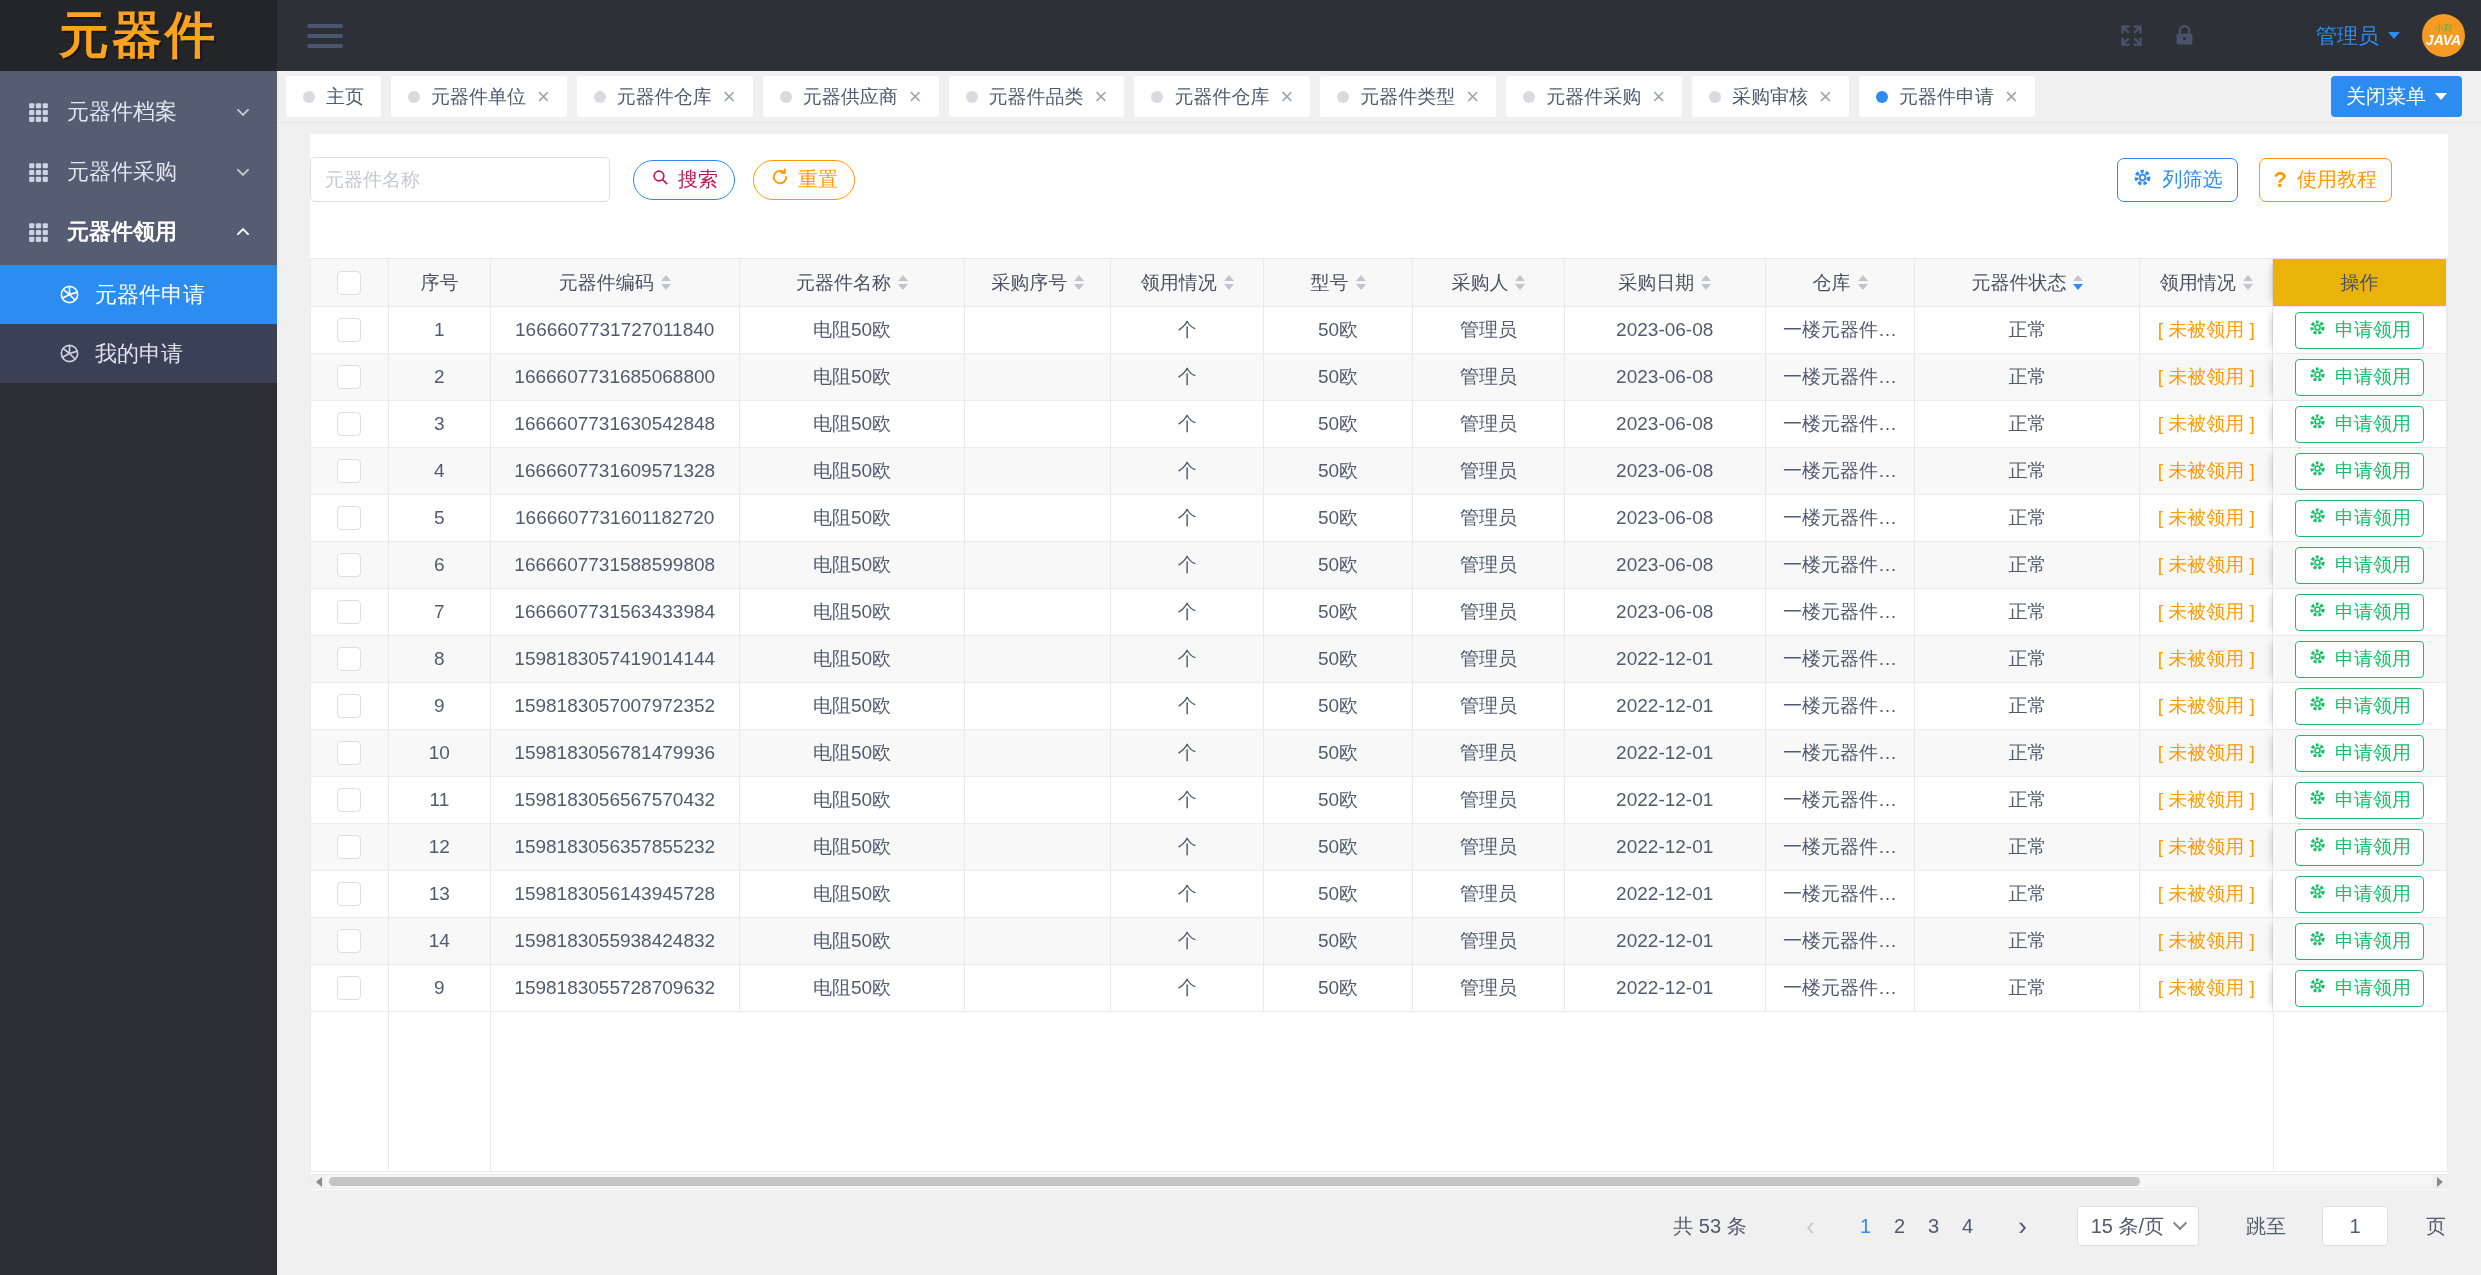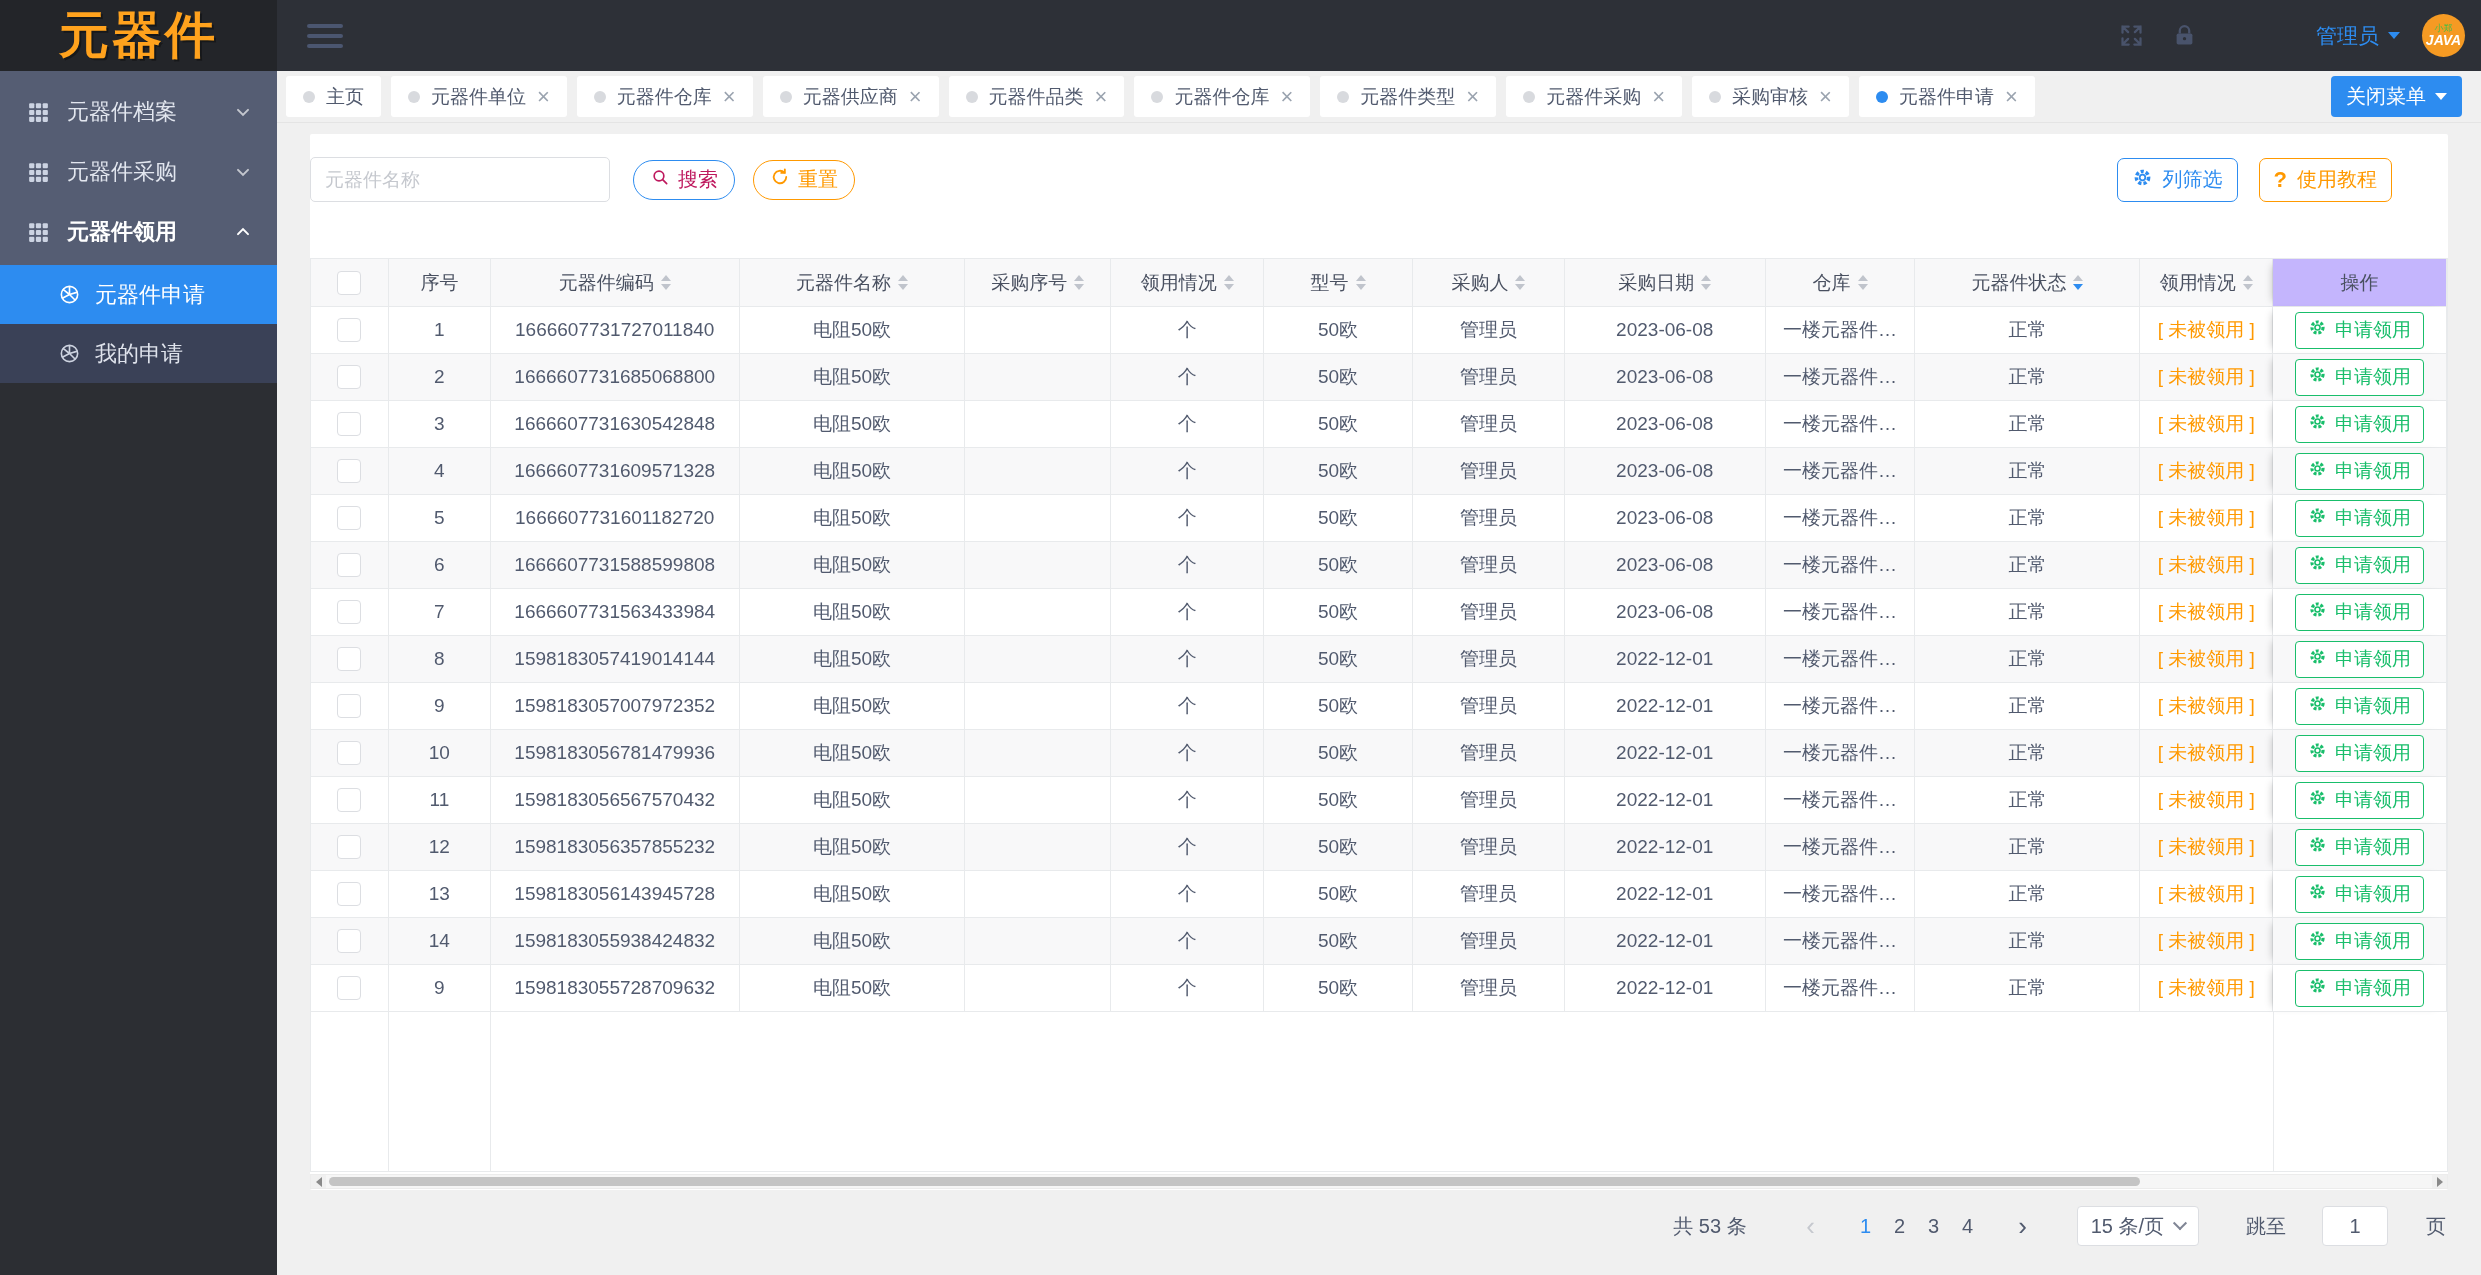--- a/index.html
+++ b/index.html
@@ -74,21 +74,21 @@
   .sq-btn svg { width:21px; height:21px; }
   .colfilter-btn { border:1px solid #2d8cf0; color:#2d8cf0; }
   .tutorial-btn { border:1px solid #ff9900; color:#ff9900; }
   .q-mark { font-weight:bold; font-size:22px; }
 
   
   .table-wrap { position:absolute; top:124px; left:0; right:0; height:914px; border:1px solid #e8eaec; background:#fff; overflow:hidden; }
   .thead { display:flex; height:48px; background:#f8f8f9; }
   .cell { display:flex; align-items:center; justify-content:center; border-right:1px solid #e8eaec; border-bottom:1px solid #e8eaec; height:100%; font-size:19px; color:#515a6e; overflow:hidden; white-space:nowrap; gap:7px; }
   .thead .cell { color:#495060; }
-  .thead .cell.op { background:#c4b5fd; }
+  .thead .cell.op { background:#eab308; }
   .trow { display:flex; height:47px; background:#fff; }
   .trow.stripe { background:#f8f8f9; }
   .trow .cell { background:inherit; }
   .cell.op { box-shadow:-6px 0 8px -6px rgba(0,0,0,.25); }
   .cell.usage { color:#ff9900; }
   .cb { width:24px; height:24px; border:1px solid #dcdee2; border-radius:4px; background:#fff; display:inline-block; cursor:pointer; }
   .sort { display:inline-flex; flex-direction:column; align-items:center; cursor:pointer; }
   .sort i { display:block; width:0; height:0; border-left:5px solid transparent; border-right:5px solid transparent; }
   .sort .up { border-bottom:6px solid #c0c4cc; margin-bottom:3px; }
   .sort .down { border-top:6px solid #c0c4cc; }

